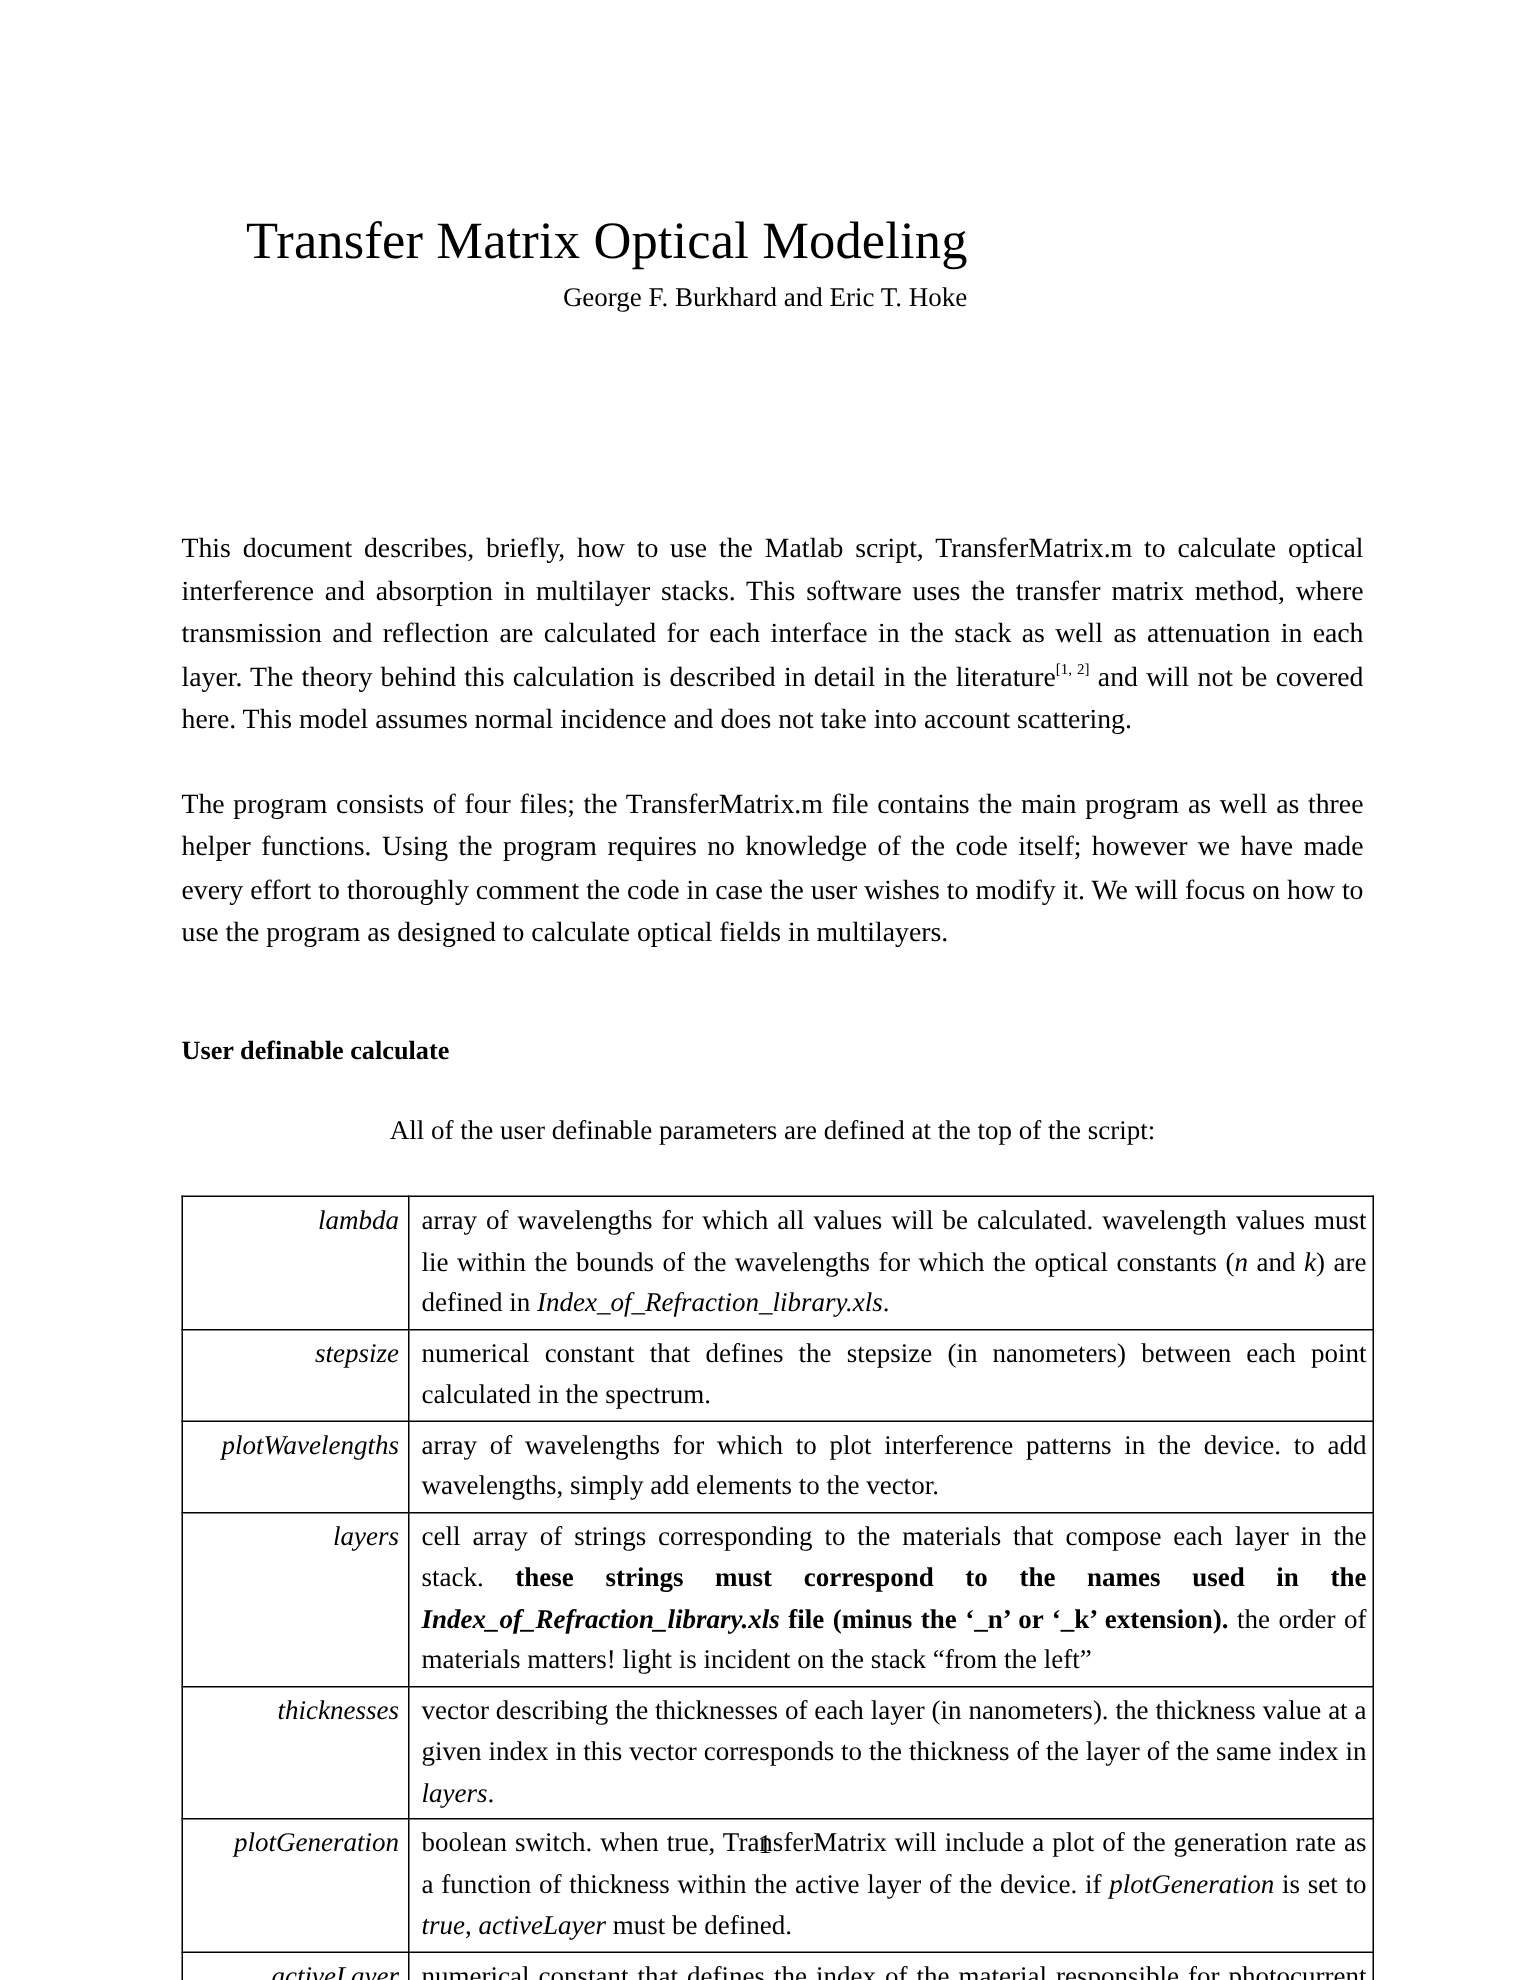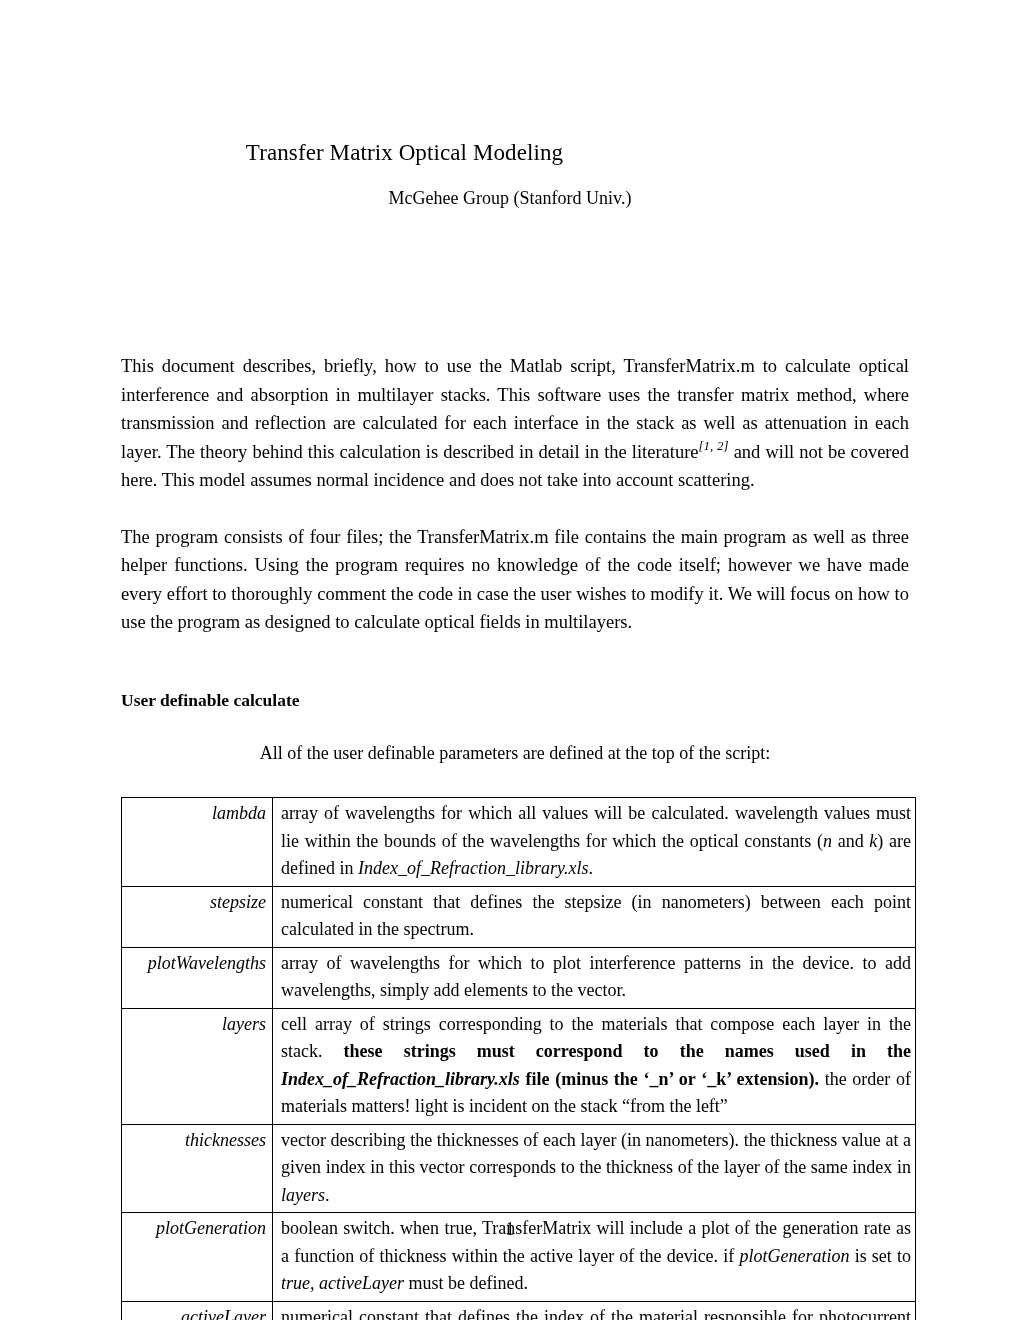--- a/index.html
+++ b/index.html
@@ -19,21 +19,21 @@
     position: absolute;
     inset: 0;
     padding: 0;
   }
   .title {
     position: absolute;
     top: 118px;
     left: 0;
     width: 809px;
     text-align: center;
-    font-size: 23px;
+    font-size: 35px;
     line-height: 40px;
     font-weight: normal;
     letter-spacing: 0.1px;
   }
   .byline {
     position: absolute;
     top: 186px;
     left: 0;
     width: 1020px;
     text-align: center;
@@ -102,22 +102,21 @@
     padding-right: 4px;
   }
   
   table.params td.desc > span.blk {
     display: block;
   }
   .it { font-style: italic; }
   .bd { font-weight: bold; }
   .bdit { font-weight: bold; font-style: italic; }
   sup.cite {
-    font-style: italic;
-    font-size: 13px;
+    font-size: 10px;
     vertical-align: super;
     line-height: 0;
     margin-top: 10px;
   }
   .pagenum {
     position: absolute;
     top: 1218px;
     left: 0;
     width: 1020px;
     text-align: center;
@@ -126,21 +125,21 @@
   }
 </style>
 </head>
 <body>
 
 <div class="page">
 
   <h1 class="title">Transfer Matrix Optical Modeling</h1>
 
   <div class="byline">
-    <div>McGehee Group (Stanford Univ.)</div>
+    <div>George F. Burkhard and Eric T. Hoke</div>
   </div>
 
   <div class="content">
 
     <p class="body"><span>This document describes, briefly, how to use the Matlab script, TransferMatrix.m to calculate optical interference and absorption in multilayer stacks. This software uses the transfer matrix method, where transmission and reflection are calculated for each interface in the stack as well as attenuation in each layer. The theory behind this calculation is described in detail in the literature</span><sup class="cite">[1, 2]</sup><span> and will not be covered here. This model assumes normal incidence and does not take into account scattering.</span></p>
 
     <p class="body">The program consists of four files; the TransferMatrix.m file contains the main program as well as three helper functions. Using the program requires no knowledge of the code itself; however we have made every effort to thoroughly comment the code in case the user wishes to modify it. We will focus on how to use the program as designed to calculate optical fields in multilayers.</p>
 
     <div class="gap-22"></div>
 

